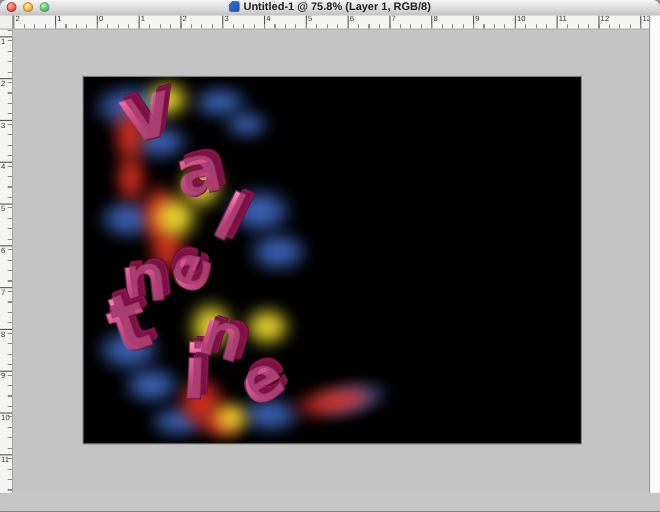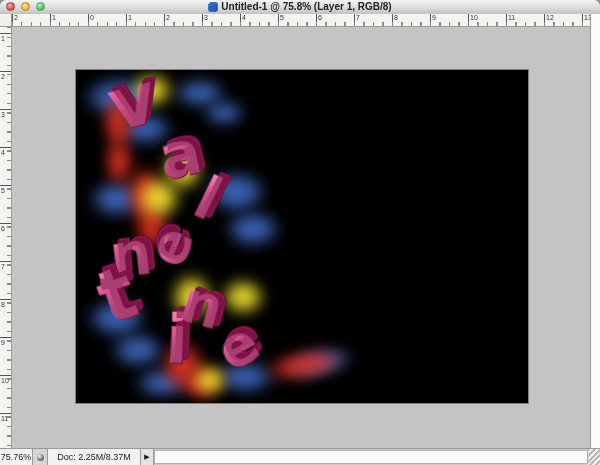--- a/index.html
+++ b/index.html
@@ -172,30 +172,14 @@
         <div class="letter" data-char="n" style="left: 34px; top: 158px; font-size: 60px; transform: rotate(-6deg);">n</div>
         <div class="letter" data-char="t" style="left: 24px; top: 192px; font-size: 74px; transform: rotate(-20deg);">t</div>
         <div class="letter" data-char="i" style="left: 90px; top: 240px; font-size: 68px; transform: rotate(2deg);">i</div>
         <div class="letter" data-char="n" style="left: 106px; top: 210px; font-size: 58px; transform: rotate(16deg);">n</div>
         <div class="letter" data-char="e" style="left: 144px; top: 252px; font-size: 56px; transform: rotate(-30deg);">e</div>
       </div>
   </div>
 
   <div class="vscroll"></div>
 
-  <div class="bottombar">
-    <div class="zoombox">
-        <span>75.76%</span>
-      </div>
-    <div class="circlebtn">
-        <span class="circleicon"></span>
-      </div>
-    <div class="docbox">
-        <span>Doc: 2.25M/8.37M</span>
-      </div>
-    <div class="flyout">
-        <span>▶</span>
-      </div>
-    <div class="hscroll"></div>
-    <div class="grip"></div>
-  </div>
 
 </div>
 
 </body></html>

